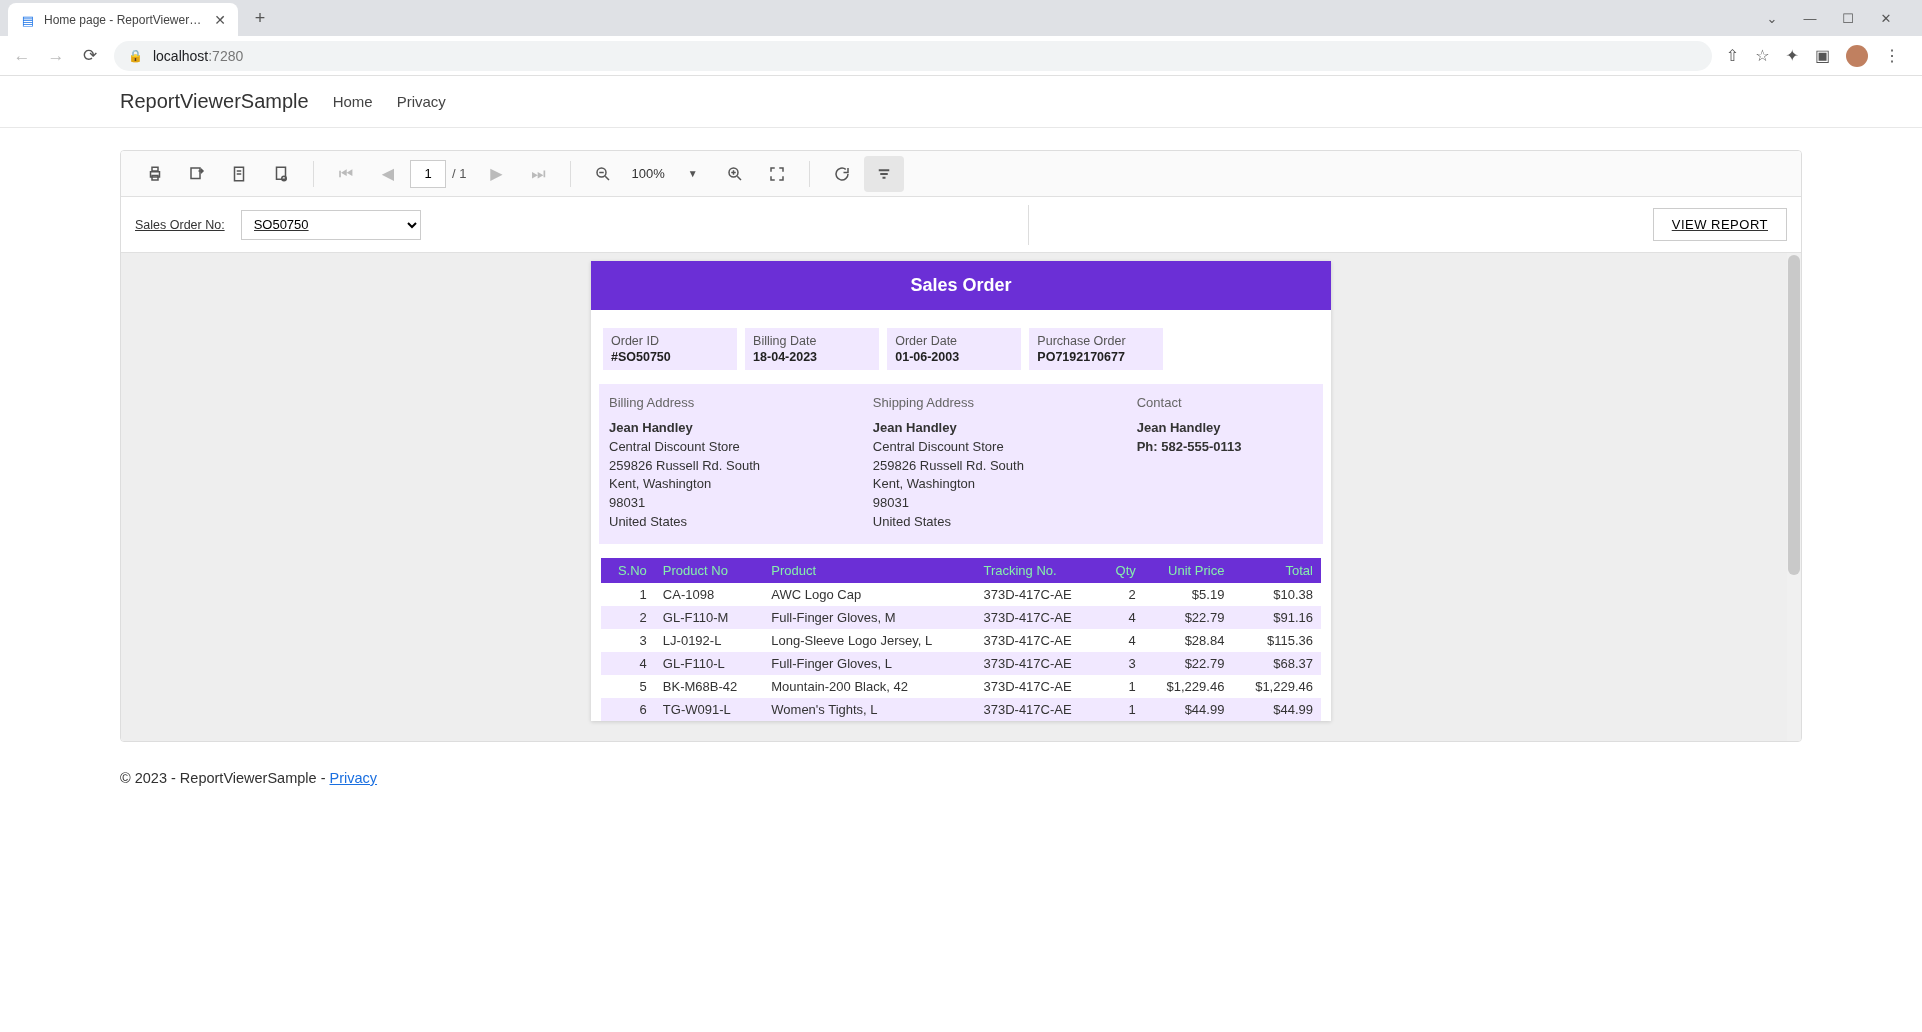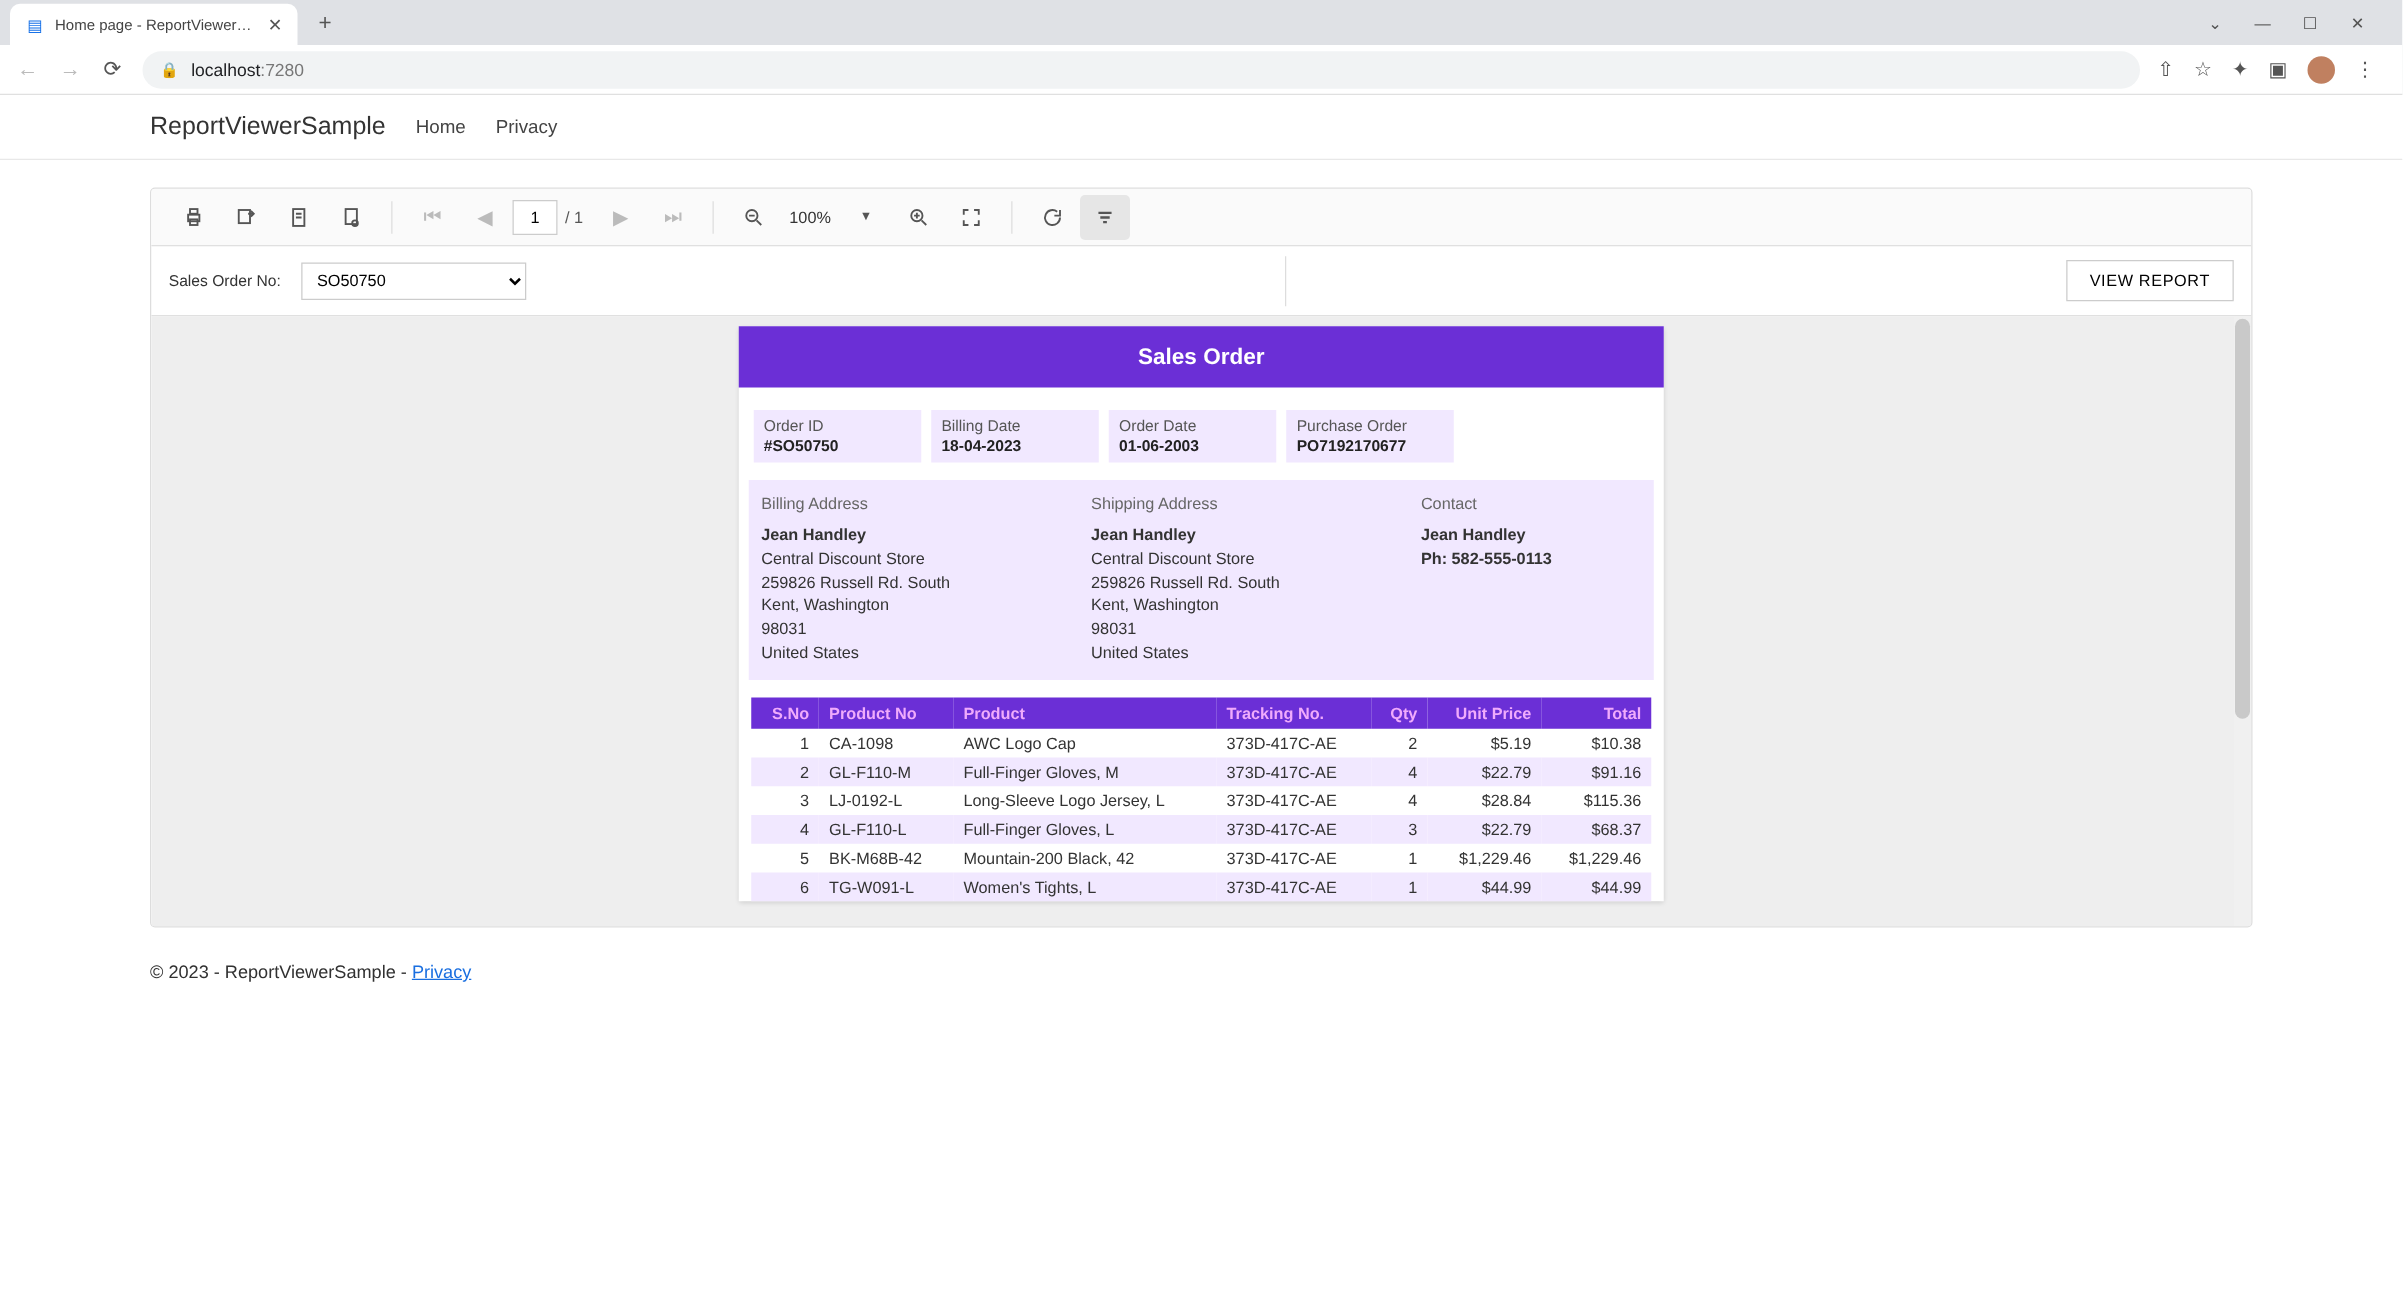--- a/index.html
+++ b/index.html
@@ -37,21 +37,21 @@
 .toolbar { display: flex; align-items: center; height: 46px; background: #fafafa; border-bottom: 1px solid #e0e0e0; padding: 0 14px; gap: 2px; }
 .t-btn { width: 40px; height: 36px; display: flex; align-items: center; justify-content: center; color: #555; border-radius: 4px; cursor: pointer; }
 .t-btn.disabled { color: #bbb; }
 .t-btn.active-bg { background: #e6e6e6; }
 .t-sep { width: 1px; height: 26px; background: #ddd; margin: 0 10px; }
 .page-input { width: 36px; height: 28px; border: 1px solid #ccc; text-align: center; font-size: 13px; }
 .page-total { font-size: 13px; color: #555; margin: 0 8px 0 4px; }
 .zoom-text { font-size: 13px; color: #333; padding: 0 6px; }
 
 
-.params-bar { display: flex; align-items: center; height: 56px; border-bottom: 1px solid #e0e0e0; padding: 0 14px; }
+.params-bar { display: flex; align-items: center; height: 56px; border-bottom: 1px solid #e0e0e0; padding: 0 14px; text-decoration: underline; }
 .param-label { font-size: 12.5px; color: #333; margin-right: 16px; }
 .param-select { width: 180px; height: 30px; border: 1px solid #ccc; font-size: 13px; padding: 5px 8px; background: #fff; }
 .view-report-btn { margin-left: auto; border: 1px solid #ccc; background: #fff; padding: 8px 18px; font-size: 13px; letter-spacing: 0.5px; cursor: pointer; }
 
 
 .report-area { position: relative; height: 488px; background: #eee; overflow: hidden; }
 .report-scroll { position: absolute; right: 0; top: 0; width: 14px; height: 100%; background: #f0f0f0; }
 .report-thumb { position: absolute; right: 1px; top: 2px; width: 12px; height: 320px; background: #c9c9c9; border-radius: 6px; }
 .report-page { margin: 8px auto 0 auto; width: 740px; background: #fff; box-shadow: 0 1px 4px rgba(0,0,0,0.15); }
 
@@ -61,21 +61,21 @@
 .info-box { background: #f1e8ff; padding: 6px 8px; font-size: 12.5px; }
 .info-box .lbl { color: #555; margin-bottom: 2px; }
 .info-box .val { font-weight: 700; color: #222; }
 
 .rp-addr { display: grid; grid-template-columns: 1fr 1fr 0.7fr; background: #f1e8ff; margin: 0 8px; padding: 10px 10px 12px; font-size: 13px; gap: 12px;}
 .rp-addr .addr-lbl { color: #666; margin-bottom: 6px; font-size: 13px;}
 .rp-addr .addr-name { font-weight: 700; }
 .rp-addr div.block { line-height: 1.45; }
 
 .rp-table { width: 720px; margin: 14px auto 0; border-collapse: collapse; font-size: 13px; }
-.rp-table th { background: #6b2fd6; color: #f0abfc; font-weight: 700; text-align: left; padding: 5px 8px; }
+.rp-table th { background: #6b2fd6; color: #86efac; font-weight: 400; text-align: left; padding: 5px 8px; }
 .rp-table th.num, .rp-table td.num { text-align: right; }
 .rp-table td { padding: 4px 8px; }
 .rp-table tr.even td { background: #f1e8ff; }
 
 .footer { padding: 28px 120px; font-size: 14.5px; }
 .footer .copy { color: #313131; }
 .footer a { color: #1a6fe0; text-decoration: underline; }
 
 svg { width: 18px; height: 18px; }
 </style>

